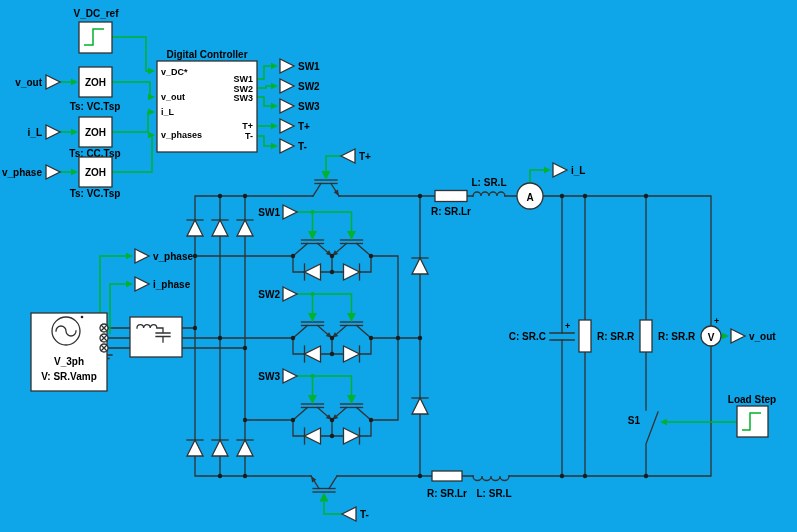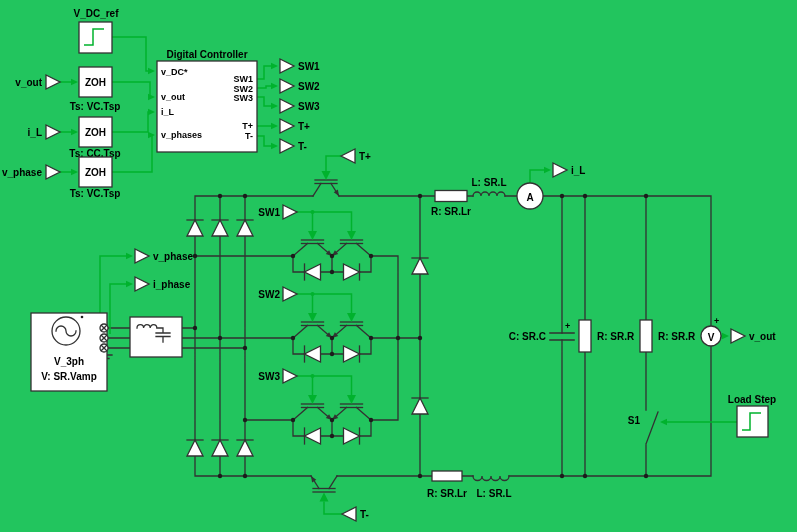--- a/index.html
+++ b/index.html
@@ -1,16 +1,16 @@
 <!DOCTYPE html>
 <html><head>
 <meta charset="utf-8">
 <style>
   html,body{margin:0;padding:0;background:#ffffff;}
-  .stage{width:797px;height:532px;background:#22c55e;position:relative;overflow:hidden;}
+  .stage{width:797px;height:532px;background:#0ea5e9;position:relative;overflow:hidden;}
   svg{display:block;}
   .w{stroke:#323232;stroke-width:1.3;fill:none;stroke-linecap:square;}
   .w2{stroke:#323232;stroke-width:1.6;fill:none;stroke-linecap:square;}
   .gw{stroke:#00b22d;stroke-width:1.5;fill:none;stroke-linecap:butt;}
   .comp{fill:#ffffff;stroke:#323232;stroke-width:1.3;}
   .ga{fill:#00b22d;stroke:none;}
   .af{fill:#323232;stroke:none;}
   .dot{fill:#1c1c1c;stroke:none;}
   .gdot{fill:#00b22d;stroke:none;}
   text{dominant-baseline:central;}

